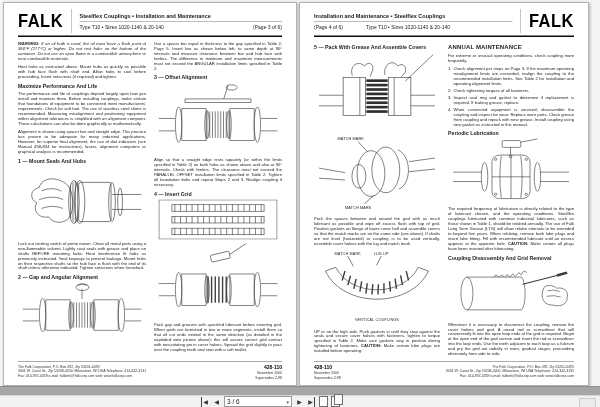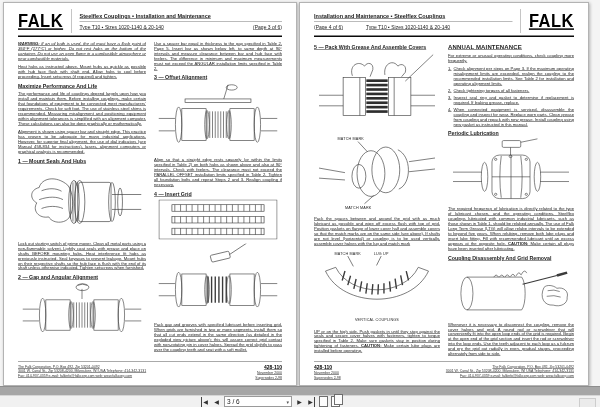--- a/index.html
+++ b/index.html
@@ -1,20 +1,20 @@
 <!DOCTYPE html>
 <html><head>
 <meta charset="utf-8">
 <style>
   html,body{margin:0;padding:0;}
   body{width:600px;height:407px;position:relative;overflow:hidden;
        background:#f6f6f6;font-family:"Liberation Sans",sans-serif;color:#222;}
   .stage{position:absolute;left:0;top:0;right:0;height:386px;background:#f4f4f4;}
   .page{position:absolute;top:2px;height:382px;background:#fff;border:1px solid #b3b3b3;
-        box-shadow:1px 1px 3px rgba(0,0,0,.28);overflow:hidden;text-decoration:underline;}
+        box-shadow:1px 1px 3px rgba(0,0,0,.28);overflow:hidden;}
   .p3{left:3px;width:292px;}
   .p4{left:299px;width:288px;}
   .inner{width:200%;height:200%;transform:scale(.5);transform-origin:0 0;
          box-sizing:border-box;padding:12px 28px 10px;display:flex;flex-direction:column;}
   
   .phead{display:flex;align-items:stretch;border-bottom:3px solid #0a0a0a;
          padding-bottom:5px;margin-bottom:8px;flex:0 0 auto;}
   .logo{font-weight:bold;font-size:33px;letter-spacing:1px;line-height:48px;
         transform:scaleY(1.12);color:#000;white-space:nowrap;}
   .phead-text{flex:1;display:flex;flex-direction:column;justify-content:center;}

